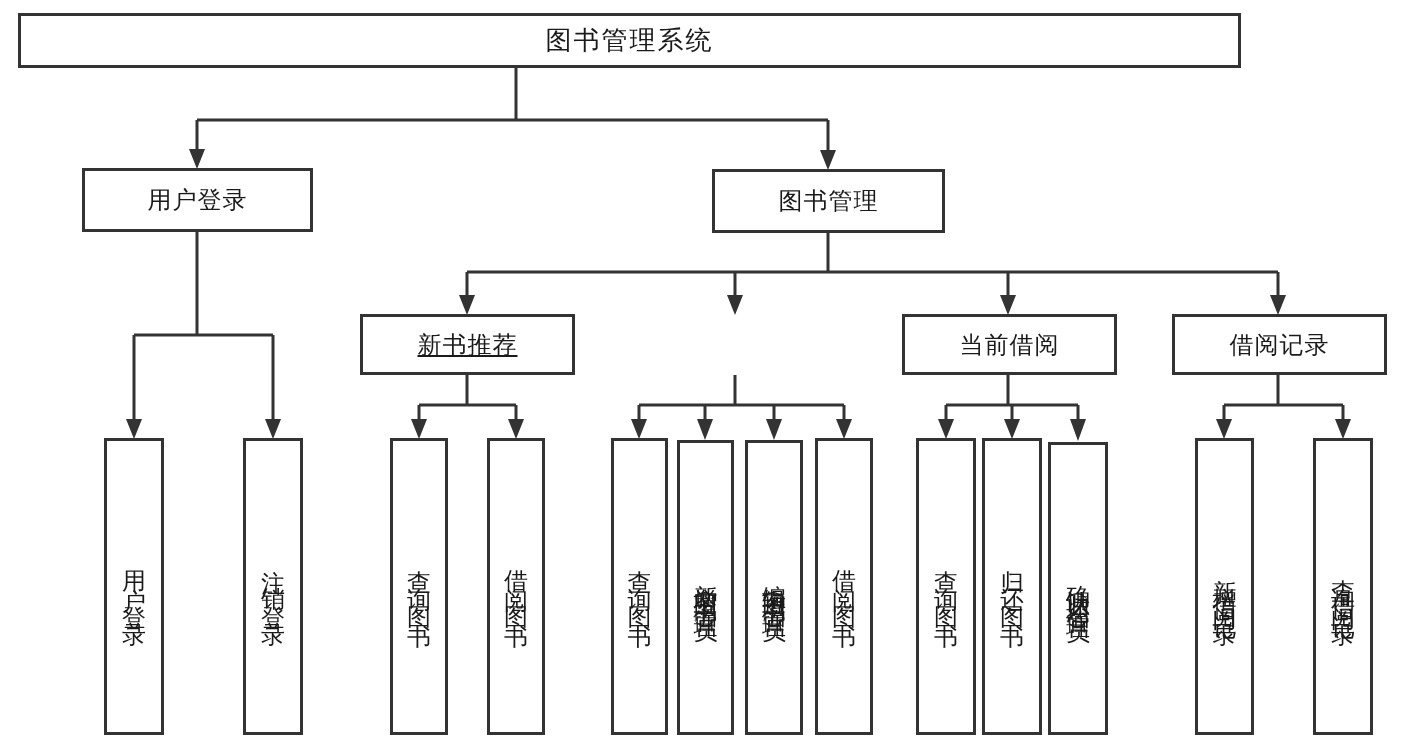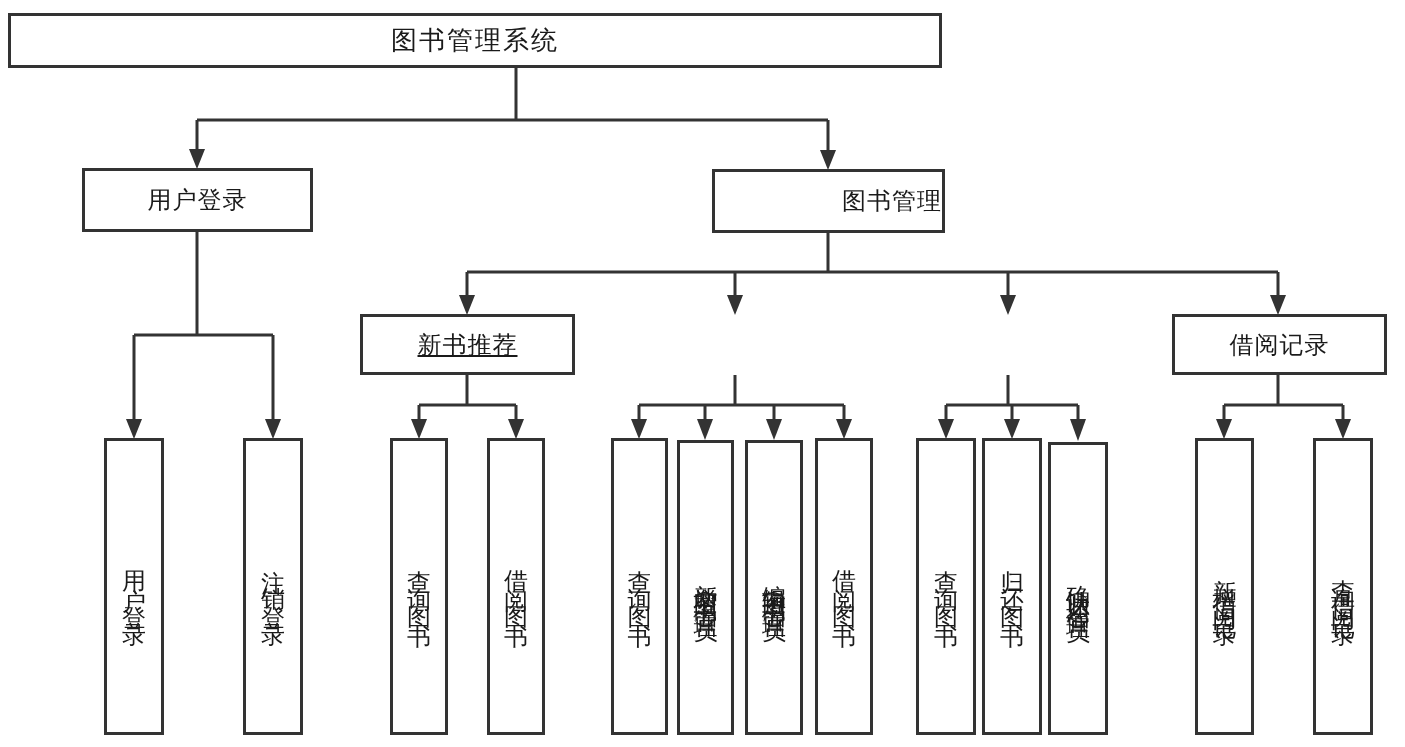--- a/index.html
+++ b/index.html
@@ -84,33 +84,36 @@
       <polygon points="766,419 782,419 774,440"></polygon>
       <polygon points="836,419 852,419 844,439"></polygon>
       <polygon points="938,419 954,419 946,439"></polygon>
       <polygon points="1004,419 1020,419 1012,439"></polygon>
       <polygon points="1070,419 1086,419 1078,441"></polygon>
       <polygon points="1216,419 1232,419 1224,439"></polygon>
       <polygon points="1335,419 1351,419 1343,439"></polygon>
     </g>
   </svg>
 
-  <div class="node root" style="left:8px; top:13px; width:934px; height:55px;">
+  <div class="node root" style="left:18px; top:13px; width:1223px; height:55px;">
     <span>图书管理系统</span>
   </div>
 
   <div class="node hnode" style="left:82px; top:168px; width:231px; height:64px;">
     <span>用户登录</span>
   </div>
-  <div class="node hnode" style="left:712px; top:169px; width:233px; height:64px;justify-content:flex-end;">
+  <div class="node hnode" style="left:712px; top:169px; width:233px; height:64px;">
     <span>图书管理</span>
   </div>
 
   <div class="node hnode" style="left:360px; top:314px; width:215px; height:61px;text-decoration:underline;">
     <span>新书推荐</span>
+  </div>
+  <div class="node hnode" style="left:902px; top:314px; width:215px; height:61px;">
+    <span>当前借阅</span>
   </div>
   <div class="node hnode" style="left:1172px; top:314px; width:215px; height:61px;">
     <span>借阅记录</span>
   </div>
 
   <div class="node leaf" style="left:104px; top:438px; width:60px; height:297px;">
     <span class="vtext vt-4">用户登录</span>
   </div>
   <div class="node leaf" style="left:243px; top:438px; width:60px; height:297px;">
     <span class="vtext vt-4">注销登录</span>

